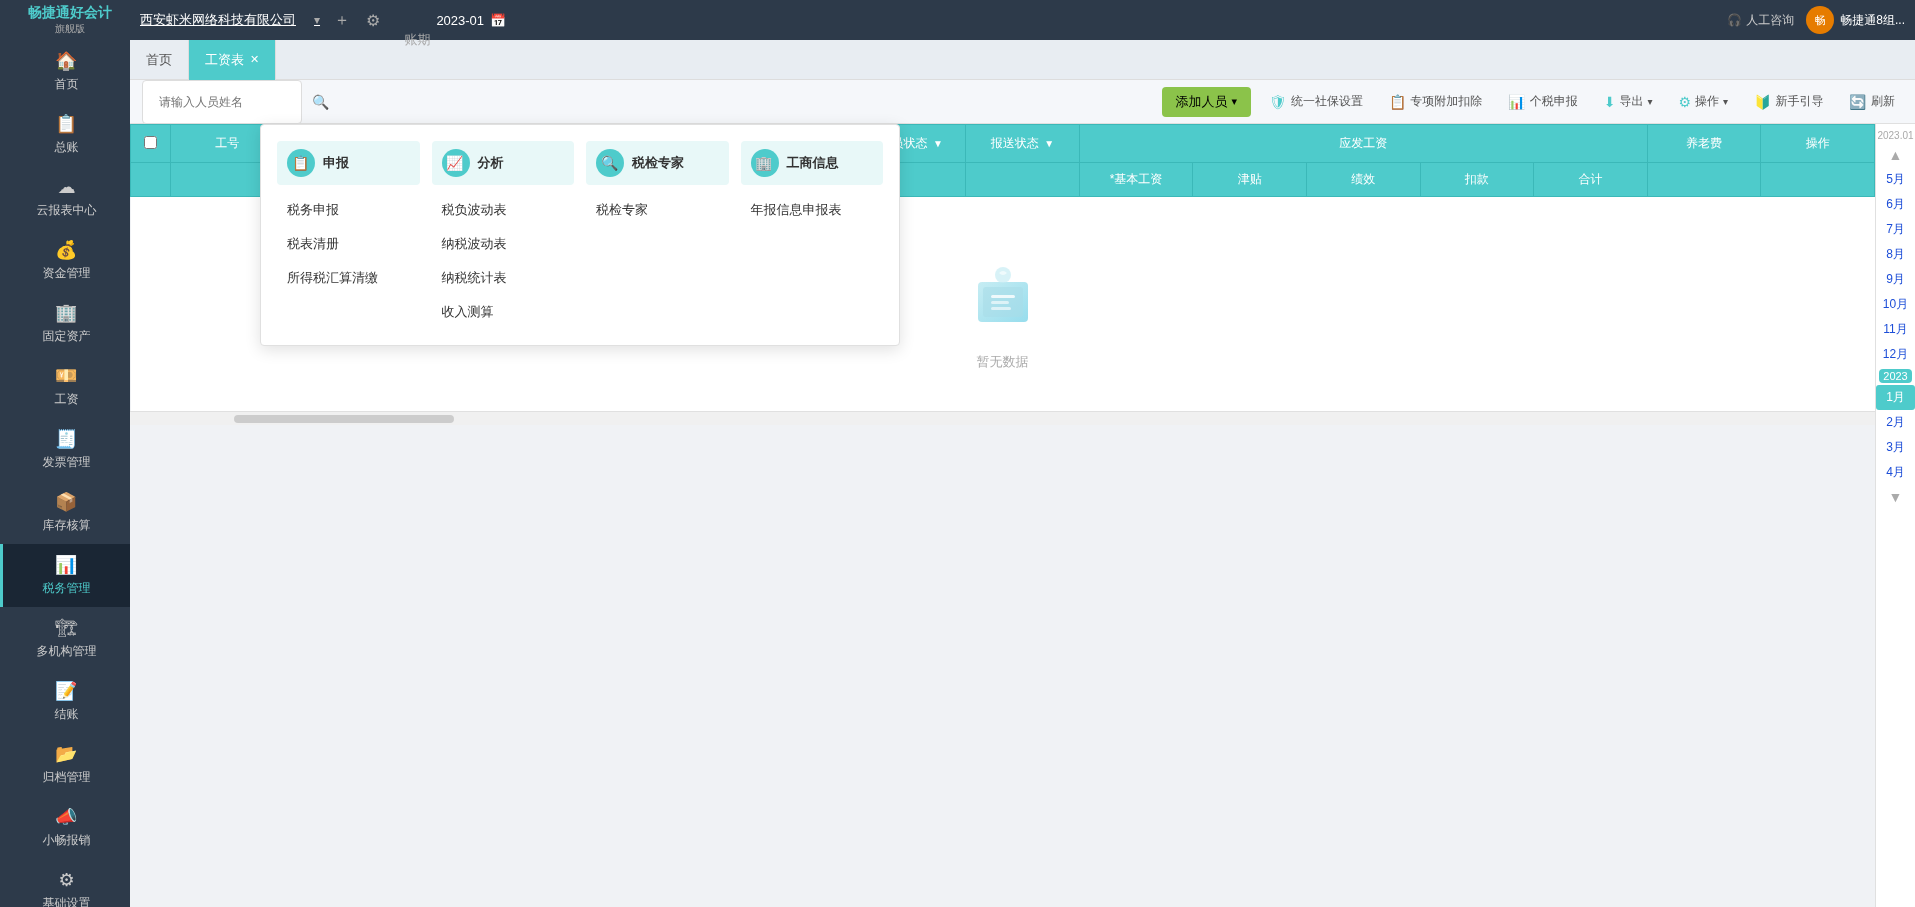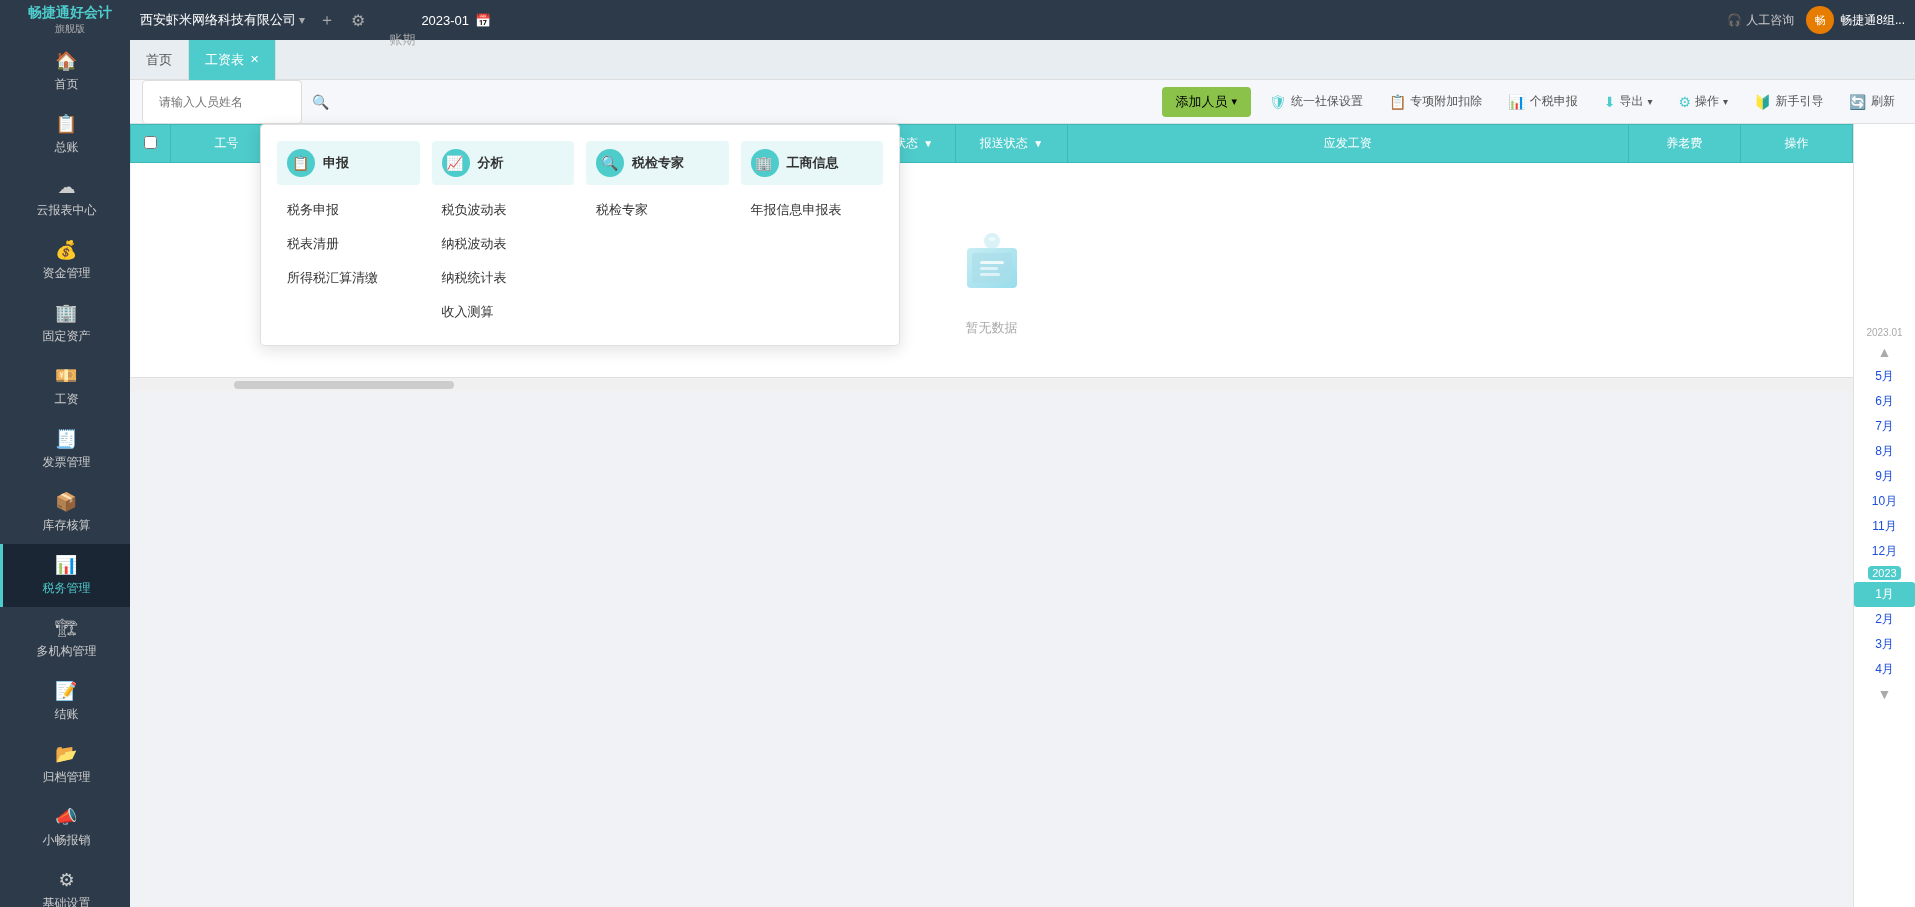--- a/index.html
+++ b/index.html
@@ -31,24 +31,25 @@
       white-space: nowrap;
     }
     .logo-subtitle {
       color: #aaa;
       font-size: 10px;
       white-space: nowrap;
     }
     .company-selector {
       display: flex;
       align-items: center;
-      gap: 3px;
+      gap: 18px;
       color: #fff;
       font-size: 13px;
       cursor: pointer;
+      text-decoration: underline;
     }
     .company-selector .chevron {
       color: #aaa;
       font-size: 12px;
     }
     .header-actions {
       display: flex;
       align-items: center;
       gap: 8px;
       margin-left: 10px;
@@ -330,30 +331,29 @@
     .menu-item {
       padding: 8px 10px;
       font-size: 13px;
       color: #333;
       cursor: pointer;
       border-radius: 3px;
     }
 
     
     .timeline-panel {
-      width: 62px;
+      width: 40px;
       background: #fff;
       border-left: 1px solid #e0e0e0;
       display: flex;
       flex-direction: column;
       align-items: center;
       padding: 4px 0;
       overflow: hidden;
       font-size: 12px;
-      justify-content: center;
     }
     .timeline-month {
       width: 100%;
       text-align: center;
       padding: 4px 2px;
       color: #1d4ed8;
       cursor: pointer;
       font-size: 12px;
     }
     .timeline-month.active {
@@ -557,20 +557,38 @@
                 <span>*人员状态</span>
                 <span style="font-size:10px; margin-left:2px;">▼</span>
               </th>
               <th>
                 <span>报送状态</span>
                 <span style="font-size:10px; margin-left:2px;">▼</span>
               </th>
               <th colspan="5">应发工资</th>
               <th>养老费</th>
               <th>操作</th>
+            </tr>
+            <tr class="header-row2">
+              <th></th>
+              <th></th>
+              <th></th>
+              <th></th>
+              <th></th>
+              <th></th>
+              <th></th>
+              <th></th>
+              <th></th>
+              <th>*基本工资</th>
+              <th>津贴</th>
+              <th>绩效</th>
+              <th>扣款</th>
+              <th>合计</th>
+              <th></th>
+              <th></th>
             </tr>
           </thead>
           <tbody>
             <tr>
               <td colspan="16" style="padding:0; border:none;">
                 <div class="empty-state">
                   <svg class="empty-icon" viewBox="0 0 80 80">
                     <defs>
                       <linearGradient id="boxGrad" x1="0%" y1="0%" x2="100%" y2="100%">
                         <stop offset="0%" style="stop-color:#b8e8f0"></stop>

